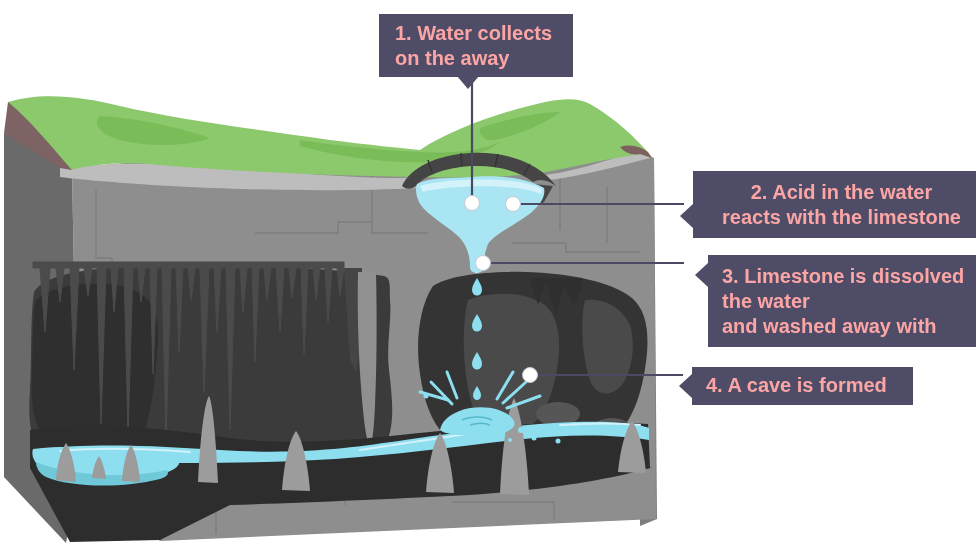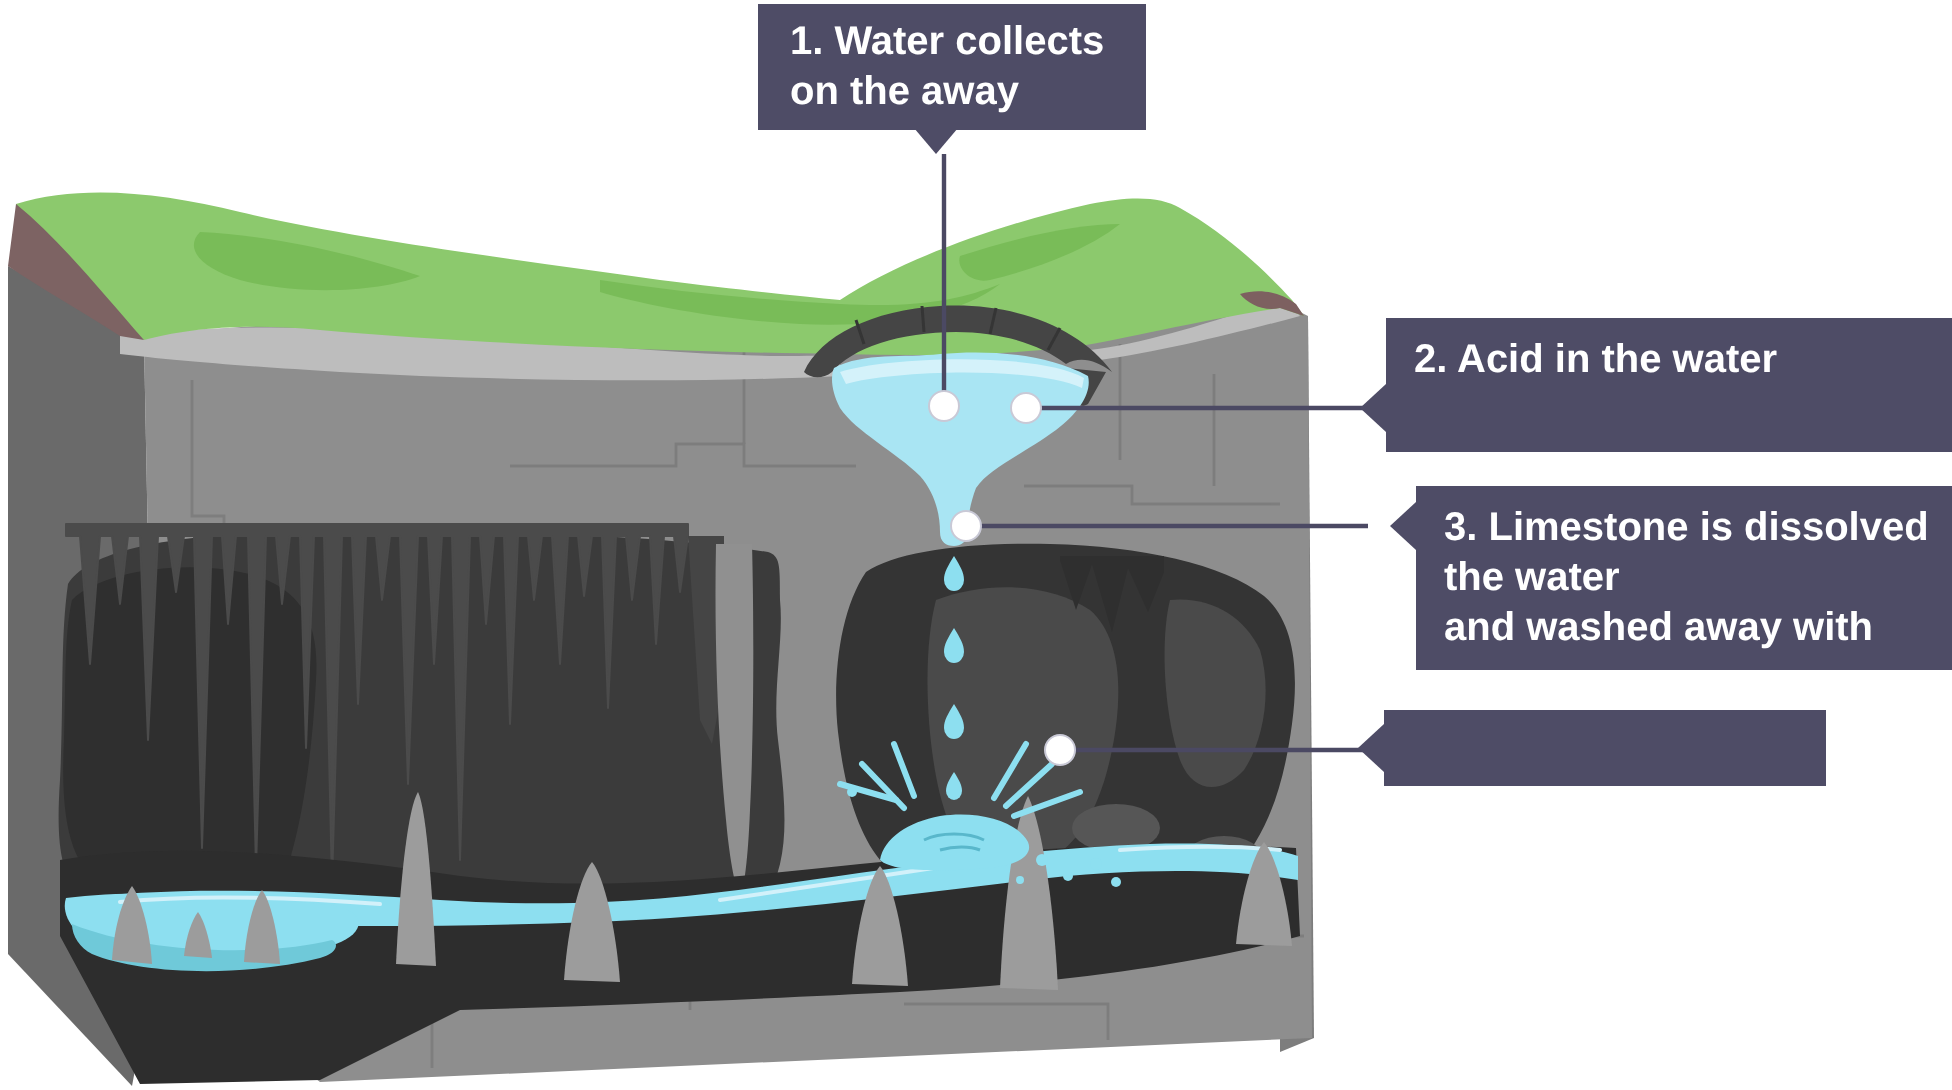--- a/index.html
+++ b/index.html
@@ -3,36 +3,36 @@
 <meta charset="utf-8">
 <style>
   html,body{margin:0;padding:0;background:#ffffff;}
   #stage{
     position:relative;width:976px;height:545px;background:#ffffff;overflow:hidden;
     font-family:"Liberation Sans",sans-serif;
   }
   #diagram-svg{position:absolute;left:0;top:0;}
   .callout{
     position:absolute;box-sizing:border-box;
-    background:#4e4c66;color:#ffffff;
-    font-weight:bold;font-size:20px;line-height:25px;
+    background:#4e4c66;color:#fca5a5;
+    font-weight:bold;font-size:20px;line-height:25px;margin-top:12px;
   }
   .callout .line{white-space:nowrap;}
   .arrow-down{
     position:absolute;bottom:-12px;width:0;height:0;
     border-left:11px solid transparent;border-right:11px solid transparent;
     border-top:13px solid #4e4c66;
   }
   .arrow-left{
     position:absolute;left:-13px;width:0;height:0;
     border-top:12px solid transparent;border-bottom:12px solid transparent;
     border-right:13px solid #4e4c66;
   }
   #callout-1{left:379px;top:2px;width:194px;height:63px;padding:7px 0 0 16px;}
-  #callout-2{left:693px;top:159px;width:283px;height:67px;padding:9px 0 0 14px;}
+  #callout-2{left:693px;top:159px;width:283px;height:67px;padding:9px 0 0 14px;text-align:center;}
   #callout-3{left:708px;top:243px;width:283px;height:92px;padding:9px 0 0 14px;}
   #callout-4{left:692px;top:355px;width:221px;height:38px;padding:6px 0 0 14px;}
 </style>
 </head>
 <body>
 
 <div id="stage">
 
   <svg id="diagram-svg" width="976" height="545" viewBox="0 0 976 545">
 
@@ -234,27 +234,29 @@
   </svg>
 
   <div class="callout" id="callout-1">
     <div class="line">1. Water collects</div>
     <div class="line">on the away</div>
     <div class="arrow-down" style="left:78px;"></div>
   </div>
 
   <div class="callout" id="callout-2">
     <div class="line">2. Acid in the water</div>
+    <div class="line">reacts with the limestone</div>
     <div class="arrow-left" style="top:33px;"></div>
   </div>
 
   <div class="callout" id="callout-3">
     <div class="line">3. Limestone is dissolved</div>
     <div class="line">the water</div>
     <div class="line">and washed away with</div>
     <div class="arrow-left" style="top:8px;"></div>
   </div>
 
   <div class="callout" id="callout-4">
+    <div class="line">4. A cave is formed</div>
     <div class="arrow-left" style="top:7px;"></div>
   </div>
 
 </div>
 
 </body></html>

